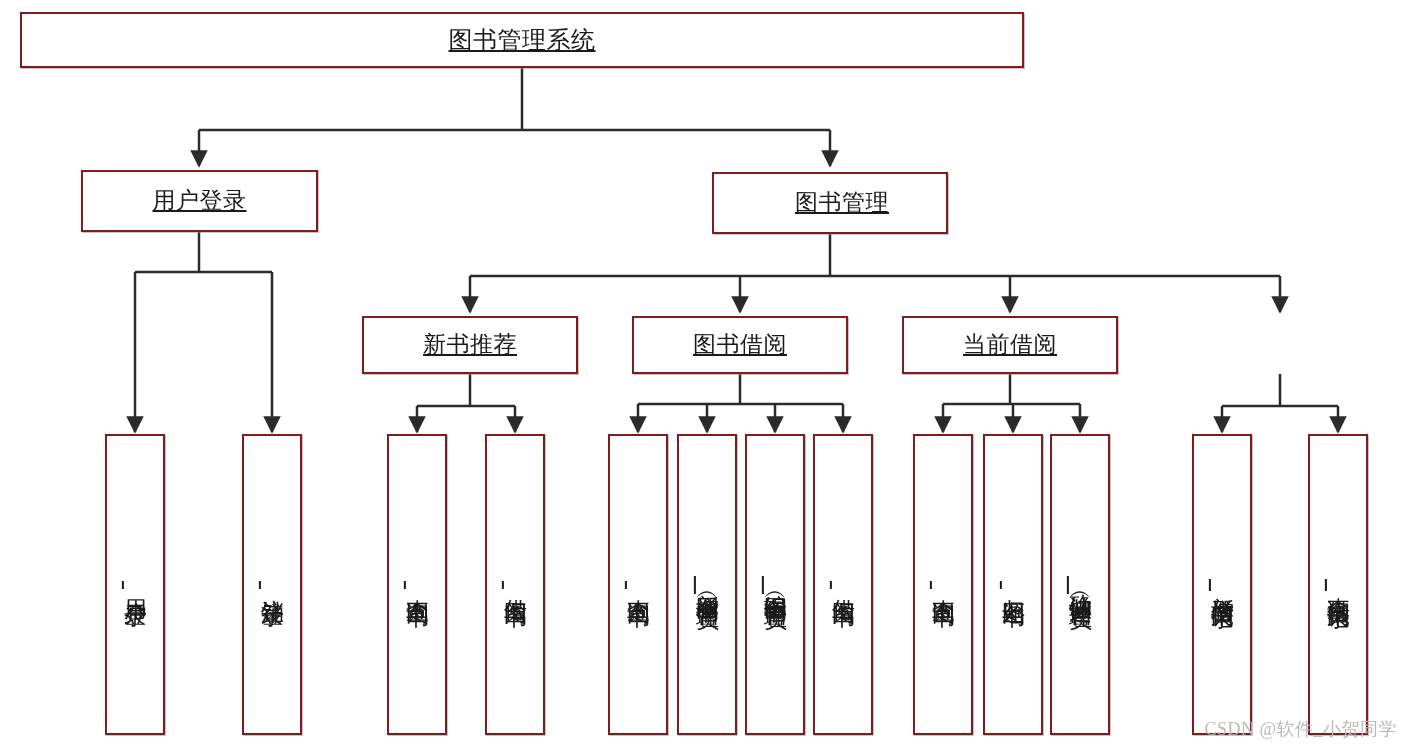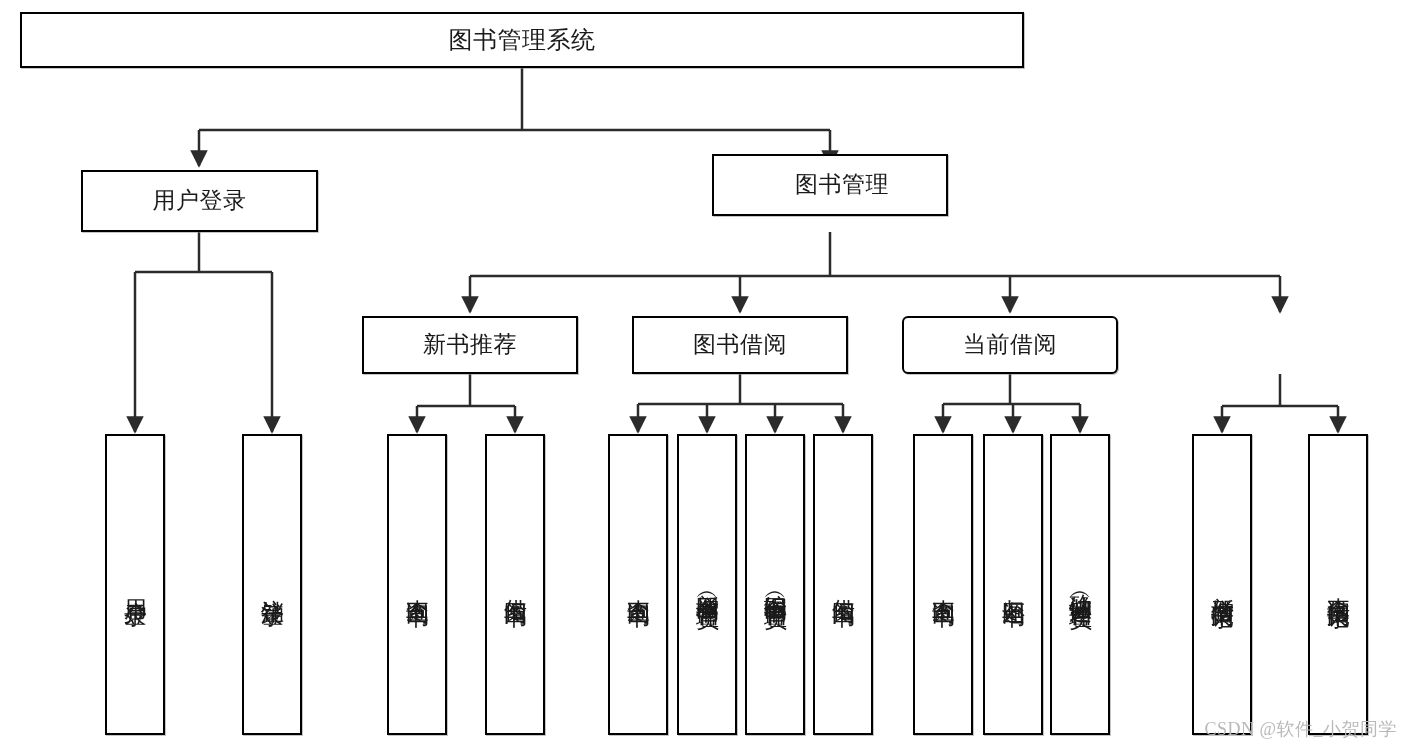--- a/index.html
+++ b/index.html
@@ -21,26 +21,27 @@
     position: absolute;
     left: 0;
     top: 0;
     width: 1405px;
     height: 747px;
   }
   .node {
     position: absolute;
     box-sizing: border-box;
     background: #ffffff;
-    border: 2px solid #000000;
+    border: 2px solid #7f1d1d;
     display: flex;
     align-items: center;
     justify-content: center;
     color: #1a1a1a;
     box-shadow: 1px 1px 0 rgba(150,150,150,0.55);
+    text-decoration: underline;
   }
   .node .label {
     display: block;
     text-align: center;
     line-height: 1.12;
     letter-spacing: 0.5px;
   }
   .node.horizontal .label {
     writing-mode: horizontal-tb;
     font-size: 23px;
@@ -119,31 +120,31 @@
     </g>
   </svg>
 
   <div class="node horizontal root" style="left:20px; top:12px; width:1004px; height:56px;">
     <span class="label">图书管理系统</span>
   </div>
 
   <div class="node horizontal" style="left:81px; top:170px; width:237px; height:62px;">
     <span class="label">用户登录</span>
   </div>
-  <div class="node horizontal" style="left:712px; top:154px; width:236px; height:62px;padding-left:24px;">
+  <div class="node horizontal" style="left:712px; top:172px; width:236px; height:62px;padding-left:24px;">
     <span class="label">图书管理</span>
   </div>
 
   <div class="node horizontal" style="left:632px; top:316px; width:216px; height:58px;">
     <span class="label">图书借阅</span>
   </div>
   <div class="node horizontal" style="left:362px; top:316px; width:216px; height:58px;">
     <span class="label">新书推荐</span>
   </div>
-  <div class="node horizontal" style="left:902px; top:316px; width:216px; height:58px;border-radius:6px;">
+  <div class="node horizontal" style="left:902px; top:316px; width:216px; height:58px;">
     <span class="label">当前借阅</span>
   </div>
 
   <div class="node vertical" style="left:105px; top:434px; width:60px; height:301px;">
     <span class="label">用户登录</span>
   </div>
   <div class="node vertical" style="left:242px; top:434px; width:60px; height:301px;">
     <span class="label">注销登录</span>
   </div>
 

